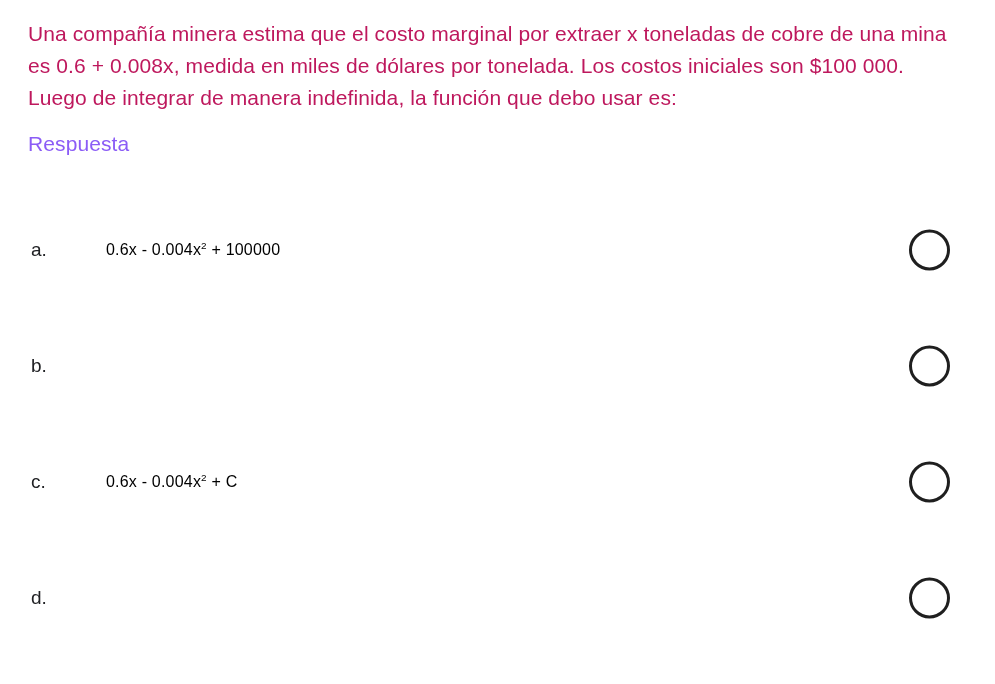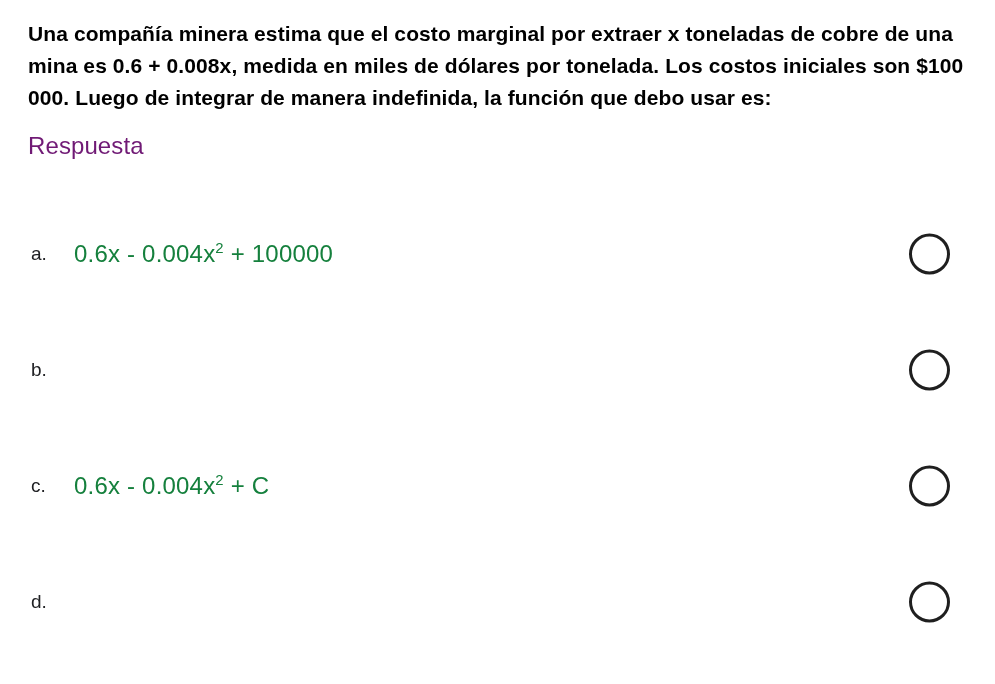--- a/index.html
+++ b/index.html
@@ -17,53 +17,53 @@
   .page {
     position: relative;
     width: 995px;
     height: 684px;
     box-sizing: border-box;
     padding: 18px 30px 0 28px;
   }
   .question-text {
     font-size: 21px;
     line-height: 1.52;
-    color: #000000;
+    color: #be185d;
     letter-spacing: 0.1px;
     max-width: 945px;
-    font-weight: bold;
   }
   .answer-label {
     margin-top: 18px;
-    font-size: 24px;
-    color: #701a75;
+    font-size: 21px;
+    color: #8b5cf6;
     letter-spacing: 0.1px;
   }
   .options {
     margin-top: 36px;
   }
   .option-row {
     position: relative;
     display: flex;
     align-items: center;
     height: 116px;
   }
   .option-letter {
     width: 46px;
     flex: 0 0 46px;
     font-size: 19px;
     color: #202124;
     padding-left: 3px;
     box-sizing: border-box;
   }
   .option-formula {
-    font-size: 24px;
-    color: #15803d;
+    font-size: 16px;
+    color: #000000;
     letter-spacing: 0.2px;
     white-space: nowrap;
+    margin-left: 32px;
   }
   .option-formula sup {
     font-size: 0.62em;
     vertical-align: super;
     line-height: 0;
   }
   .radio {
     position: absolute;
     right: 15px;
     top: 50%;

